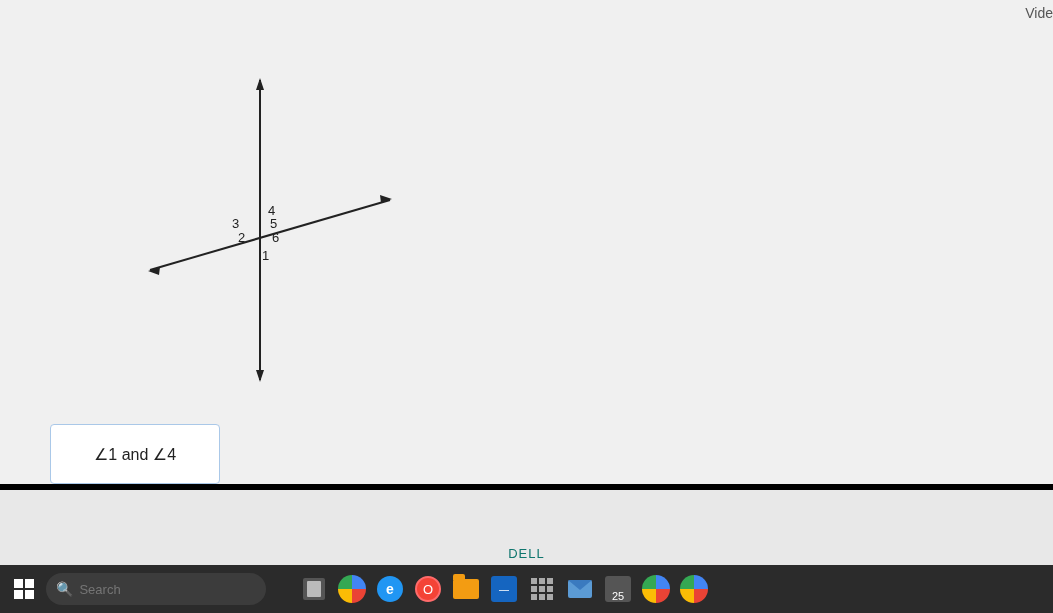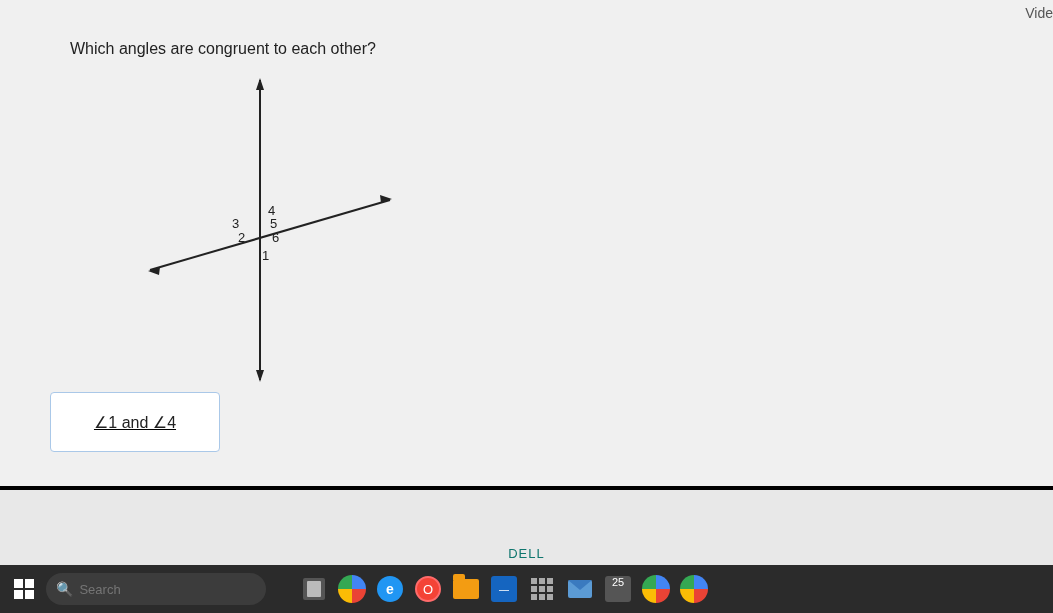--- a/index.html
+++ b/index.html
@@ -13,21 +13,21 @@
     }
 
     
     .main-content {
       position: absolute;
       top: 0;
       left: 0;
       width: 1053px;
       height: 490px;
       background: #f0f0f0;
-      border-bottom: 4px solid #000000;
+      border-bottom: 6px solid #000000;
     }
 
     
     .top-right-label {
       position: absolute;
       top: 5px;
       right: 0px;
       font-size: 14px;
       color: #555;
     }
@@ -47,24 +47,23 @@
       position: absolute;
       top: 70px;
       left: 120px;
       width: 280px;
       height: 320px;
     }
 
     
     .answer-row {
       position: absolute;
-      top: 392px;
+      top: 424px;
       left: 50px;
       display: flex;
-      text-decoration: underline;
     }
 
     .answer-btn {
       width: 170px;
       height: 60px;
       background: white;
       border: 1.5px solid #aac8e8;
       border-radius: 4px;
       display: flex;
       align-items: center;
@@ -168,21 +167,20 @@
       letter-spacing: 1px;
     }
   </style>
 </head>
 <body>
 
 <div class="main-content">
 
   <div class="top-right-label">Vide</div>
 
-  <div class="question-text">Which angles are congruent to each other?</div>
 
   <div class="diagram-container">
     <svg width="280" height="320" viewBox="0 0 280 320">
 
       <line x1="140" y1="10" x2="140" y2="310" stroke="#222" stroke-width="2"></line>
 
       <line x1="30" y1="200" x2="270" y2="130" stroke="#222" stroke-width="2"></line>
 
       <polygon points="140,8 136,20 144,20" fill="#222"></polygon>
 
@@ -280,21 +278,21 @@
     </div>
   </div>
 
   <div class="taskbar-icon">
     <div style="width:24px;height:18px;background:#5b9bd5;border-radius:2px;display:flex;align-items:flex-start;justify-content:center;">
       <div style="width:0;height:0;border-left:12px solid transparent;border-right:12px solid transparent;border-top:10px solid #3a7abf;"></div>
     </div>
   </div>
 
   <div class="taskbar-icon">
-    <div style="width:26px;height:26px;background:#555;border-radius:3px;display:flex;align-items:flex-start;justify-content:center;">
+    <div style="width:26px;height:26px;background:#555;border-radius:3px;display:flex;align-items:flex-end;justify-content:center;">
       <span style="color:white;font-size:11px;">25</span>
     </div>
   </div>
 
   <div class="taskbar-icon">
     <div class="circle-icon" style="background: conic-gradient(#4285F4 0deg 90deg, #EA4335 90deg 180deg, #FBBC05 180deg 270deg, #34A853 270deg 360deg); width:28px; height:28px; border-radius:50%;"></div>
   </div>
 
   <div class="taskbar-icon">
     <div class="circle-icon" style="background: conic-gradient(#4285F4 0deg 90deg, #EA4335 90deg 180deg, #FBBC05 180deg 270deg, #34A853 270deg 360deg); width:28px; height:28px; border-radius:50%;"></div>

